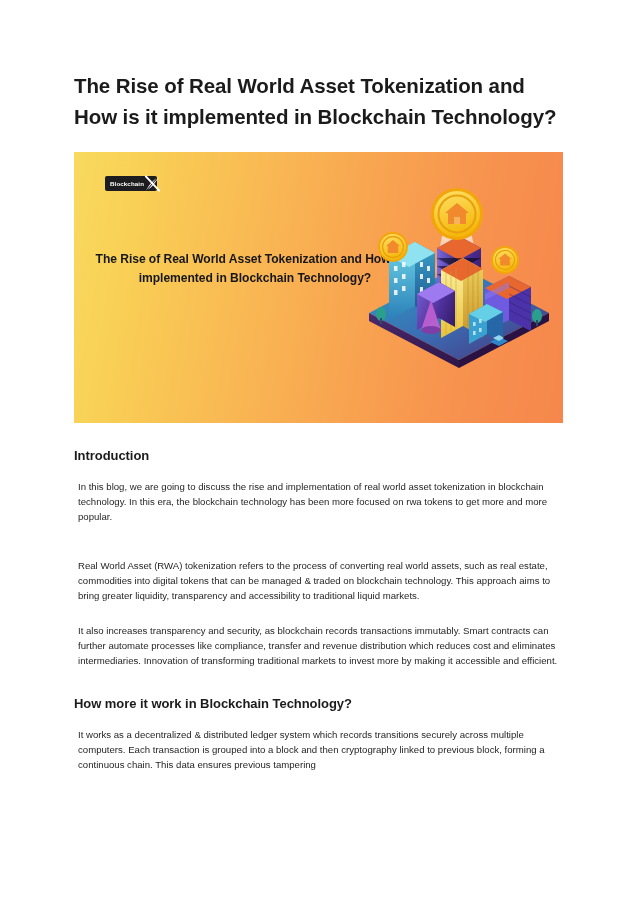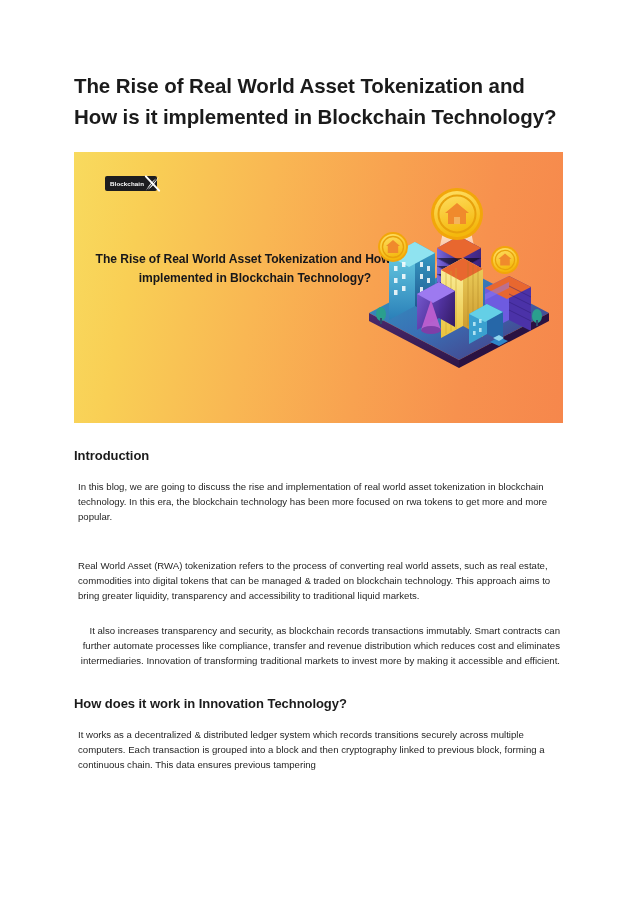--- a/index.html
+++ b/index.html
@@ -121,21 +121,20 @@
     margin: 4px;
     padding-top: 9px;
     font-size: 9.6px;
     line-height: 15.1px;
     color: #1f1f1f;
     letter-spacing: 0.005px;
     text-align: left;
   }
   .para + .para {
     padding-top: 15px;
-    text-align: right;
   }
 </style>
 </head>
 <body>
 
 <div class="page">
   <div class="content">
 
     <h1 class="article-title">The Rise of Real World Asset Tokenization and How is it implemented in Blockchain Technology?</h1>
 
@@ -339,18 +338,18 @@
       <h2 class="section-heading">Introduction</h2>
       <p class="para">In this blog, we are going to discuss the rise and implementation of real world asset tokenization in blockchain technology. In this era, the blockchain technology has been more focused on rwa tokens to get more and more popular.</p>
     </div>
 
     <div class="section sec-what">
       <p class="para">Real World Asset (RWA) tokenization refers to the process of converting real world assets, such as real estate, commodities into digital tokens that can be managed &amp; traded on blockchain technology. This approach aims to bring greater liquidity, transparency and accessibility to traditional liquid markets.</p>
       <p class="para">It also increases transparency and security, as blockchain records transactions immutably. Smart contracts can further automate processes like compliance, transfer and revenue distribution which reduces cost and eliminates intermediaries. Innovation of transforming traditional markets to invest more by making it accessible and efficient.</p>
     </div>
 
     <div class="section sec-how">
-      <h2 class="section-heading">How does it work in Innovation Technology?</h2>
+      <h2 class="section-heading">How more it work in Blockchain Technology?</h2>
       <p class="para">It works as a decentralized &amp; distributed ledger system which records transitions securely across multiple computers. Each transaction is grouped into a block and then cryptography linked to previous block, forming a continuous chain. This data ensures previous tampering</p>
     </div>
 
   </div>
 </div>
 
 </body></html>

